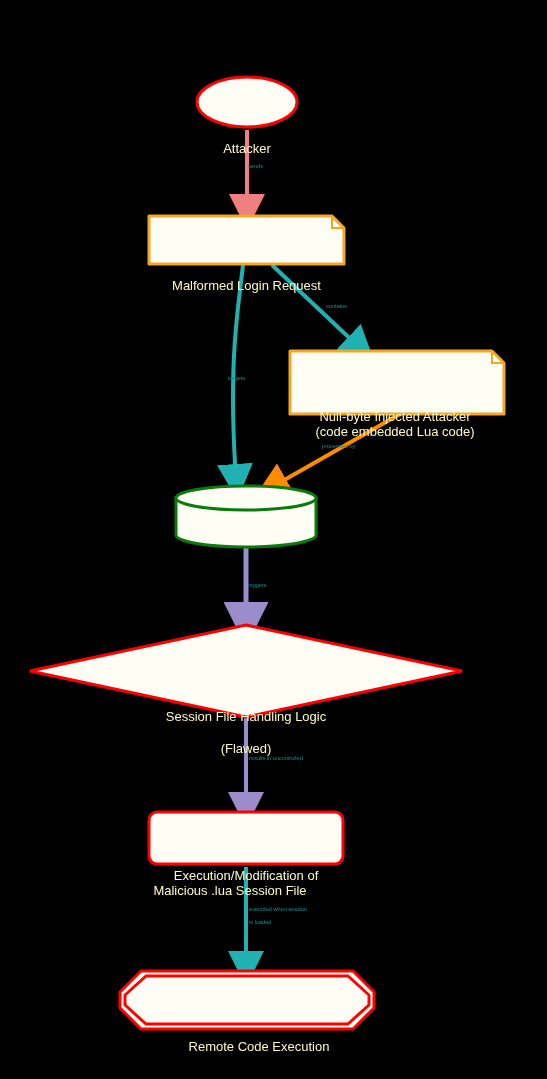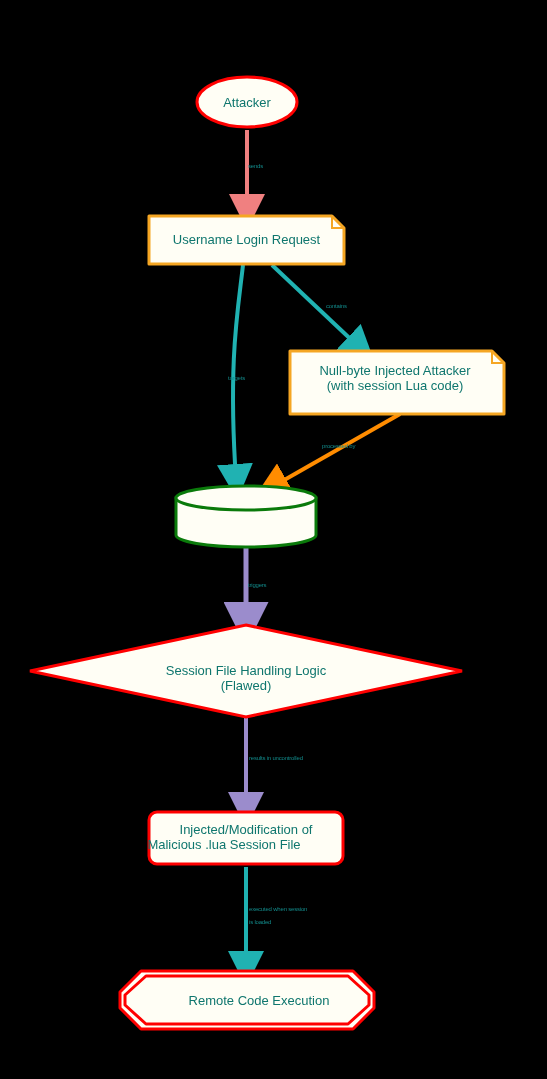--- a/index.html
+++ b/index.html
@@ -16,25 +16,26 @@
   }
   #canvas {
     position: absolute;
     inset: 0;
     width: 547px;
     height: 1079px;
   }
   .node-label {
     position: absolute;
     text-align: center;
-    color: #0f766e;
+    color: #fef9c3;
     font-size: 13px;
     line-height: 15px;
     white-space: pre;
     pointer-events: none;
+    margin-top: 46px;
   }
   .edge-label {
     position: absolute;
     color: #128a8a;
     font-size: 6px;
     line-height: 7px;
     white-space: pre;
     text-align: center;
     letter-spacing: -0.2px;
   }
@@ -114,32 +115,32 @@
   </g>
 
   <g>
     <path d="M141,971 L353,971 L374,992 L374,1008 L353,1029 L141,1029 L120,1008 L120,992 Z" fill="#fffef5" stroke="#ff0000" stroke-width="3" stroke-linejoin="round"></path>
     <path d="M146,976 L348,976 L369,995 L369,1005 L348,1024 L146,1024 L125,1005 L125,995 Z" fill="none" stroke="#ff0000" stroke-width="3" stroke-linejoin="round"></path>
   </g>
 </svg>
 
 <div class="node-label" style="left:197px; top:95px; width:100px;">Attacker</div>
 
-<div class="node-label" style="left:155px; top:232px; width:183px;">Username Login Request</div>
+<div class="node-label" style="left:155px; top:232px; width:183px;">Malformed Login Request</div>
 
 <div class="node-label" style="left:292px; top:363px; width:206px;">Null-byte Injected Attacker</div>
-<div class="node-label" style="left:292px; top:378px; width:206px;">(with session Lua code)</div>
+<div class="node-label" style="left:292px; top:378px; width:206px;">(code embedded Lua code)</div>
 
 <div class="node-label" style="left:176px; top:511px; width:140px;"></div>
 
 <div class="node-label" style="left:136px; top:663px; width:220px;text-align:center;">Session File Handling Logic</div>
-<div class="node-label" style="left:136px; top:678px; width:220px;">(Flawed)</div>
+<div class="node-label" style="left:136px; top:695px; width:220px;">(Flawed)</div>
 
-<div class="node-label" style="left:149px; top:822px; width:194px;">Injected/Modification of</div>
-<div class="node-label" style="left:143px; top:837px; width:162px;">Malicious .lua Session File</div>
+<div class="node-label" style="left:149px; top:822px; width:194px;">Execution/Modification of</div>
+<div class="node-label" style="left:149px; top:837px; width:162px;">Malicious .lua Session File</div>
 
 <div class="node-label" style="left:159px; top:993px; width:200px;">Remote Code Execution</div>
 
 <div class="edge-label" style="left:248px; top:163px; width:40px; text-align:left;">sends</div>
 
 <div class="edge-label" style="left:228px; top:375px; width:45px; text-align:left;">targets</div>
 
 <div class="edge-label" style="left:326px; top:303px; width:55px; text-align:left;">contains</div>
 
 <div class="edge-label" style="left:322px; top:443px; width:80px; text-align:left;">processed by</div>

